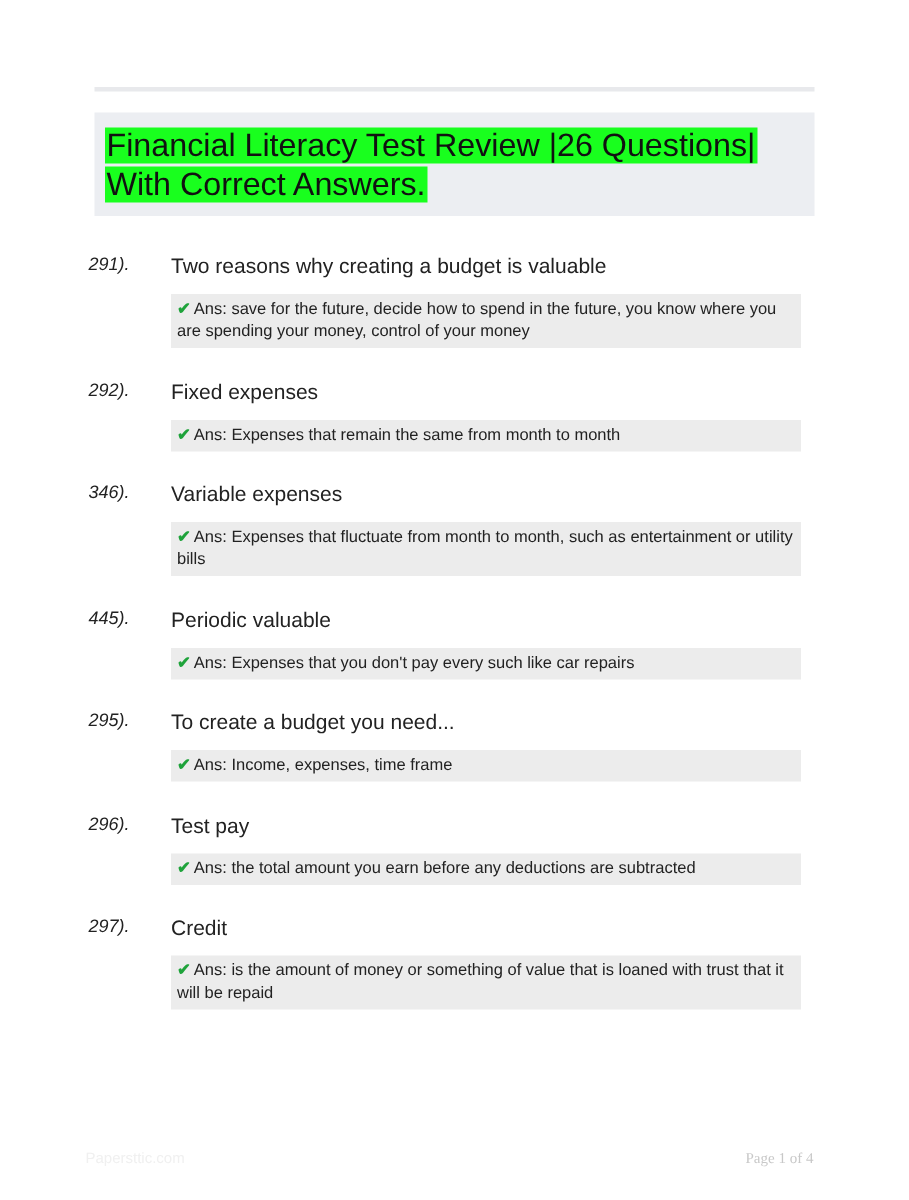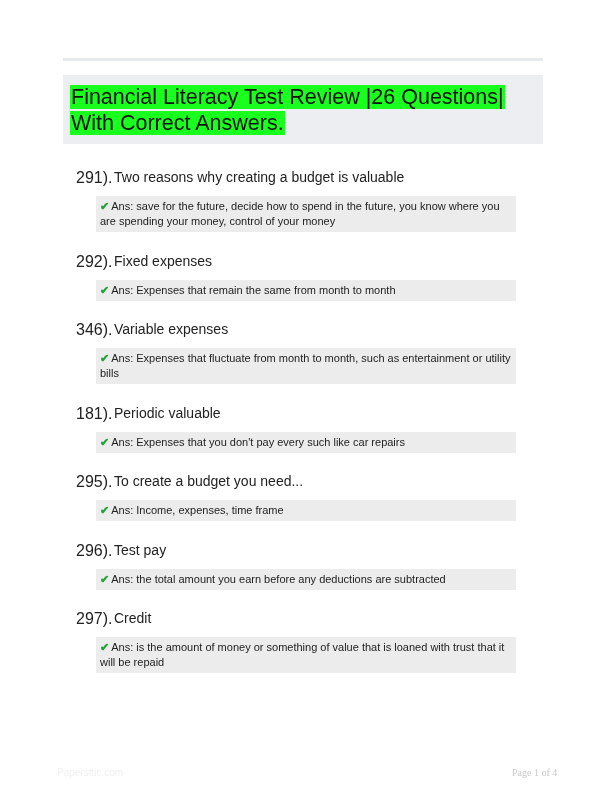--- a/index.html
+++ b/index.html
@@ -2,26 +2,26 @@
 <html><head>
   <meta charset="utf-8">
   <style>
     html, body { margin: 0; padding: 0; background: #ffffff; }
     body { width: 606px; height: 800px; position: relative; overflow: hidden; font-family: "Liberation Sans", sans-serif; color: #222; }
     .top-rule { position: absolute; left: 63px; top: 58px; width: 480px; height: 3px; background: #e8e9ec; }
     .title-box { position: absolute; left: 63px; top: 75px; width: 480px; height: 69px; background: #eceef2; }
     .title { position: absolute; left: 70px; top: 84px; width: 460px; font-size: 21.5px; line-height: 26px; color: #111; }
     .title span { background: #19ff1e; padding: 0 1px; -webkit-box-decoration-break: clone; box-decoration-break: clone; }
     .qa { position: absolute; left: 0; width: 606px; }
-    .qnum { position: absolute; left: 76px; top: 0; font-size: 16px; color: #222; }
+    .qnum { position: absolute; left: 59px; top: 0; font-size: 12px; color: #222; font-style: italic; }
     .qtext { position: absolute; left: 114px; top: 0; font-size: 14px; color: #222; }
-    .ans { position: absolute; left: 96px; top: 27px; width: 412px; background: #ececec; padding: 3px 4px; font-size: 11px; line-height: 15px; color: #222; }
+    .ans { position: absolute; left: 114px; top: 27px; width: 412px; background: #ececec; padding: 3px 4px; font-size: 11px; line-height: 15px; color: #222; }
     .check { color: #1fa33b; font-weight: bold; font-size: 11px; margin-right: 2px; }
     .footer-left { position: absolute; left: 57px; top: 767px; font-size: 10px; color: #f0f0f0; }
-    .footer-right { position: absolute; left: 512px; top: 767px; font-size: 10px; color: #c8c8c8; font-family: "Liberation Serif", serif; }
+    .footer-right { position: absolute; left: 497px; top: 767px; font-size: 10px; color: #c8c8c8; font-family: "Liberation Serif", serif; }
   </style>
 </head>
 <body>
 
 <div class="top-rule"></div>
 
 <div class="title-box"></div>
 <div class="title"><span>Financial Literacy Test Review |26 Questions| With Correct Answers.</span></div>
 
 <div class="qa" style="top:169px;">
@@ -36,21 +36,21 @@
   <div class="ans"><span class="check">✔</span><span>Ans: Expenses that remain the same from month to month</span></div>
 </div>
 
 <div class="qa" style="top:321px;">
   <div class="qnum">346).</div>
   <div class="qtext">Variable expenses</div>
   <div class="ans"><span class="check">✔</span><span>Ans: Expenses that fluctuate from month to month, such as entertainment or utility bills</span></div>
 </div>
 
 <div class="qa" style="top:405px;">
-  <div class="qnum">181).</div>
+  <div class="qnum">445).</div>
   <div class="qtext">Periodic valuable</div>
   <div class="ans"><span class="check">✔</span><span>Ans: Expenses that you don't pay every such like car repairs</span></div>
 </div>
 
 <div class="qa" style="top:473px;">
   <div class="qnum">295).</div>
   <div class="qtext">To create a budget you need...</div>
   <div class="ans"><span class="check">✔</span><span>Ans: Income, expenses, time frame</span></div>
 </div>
 

